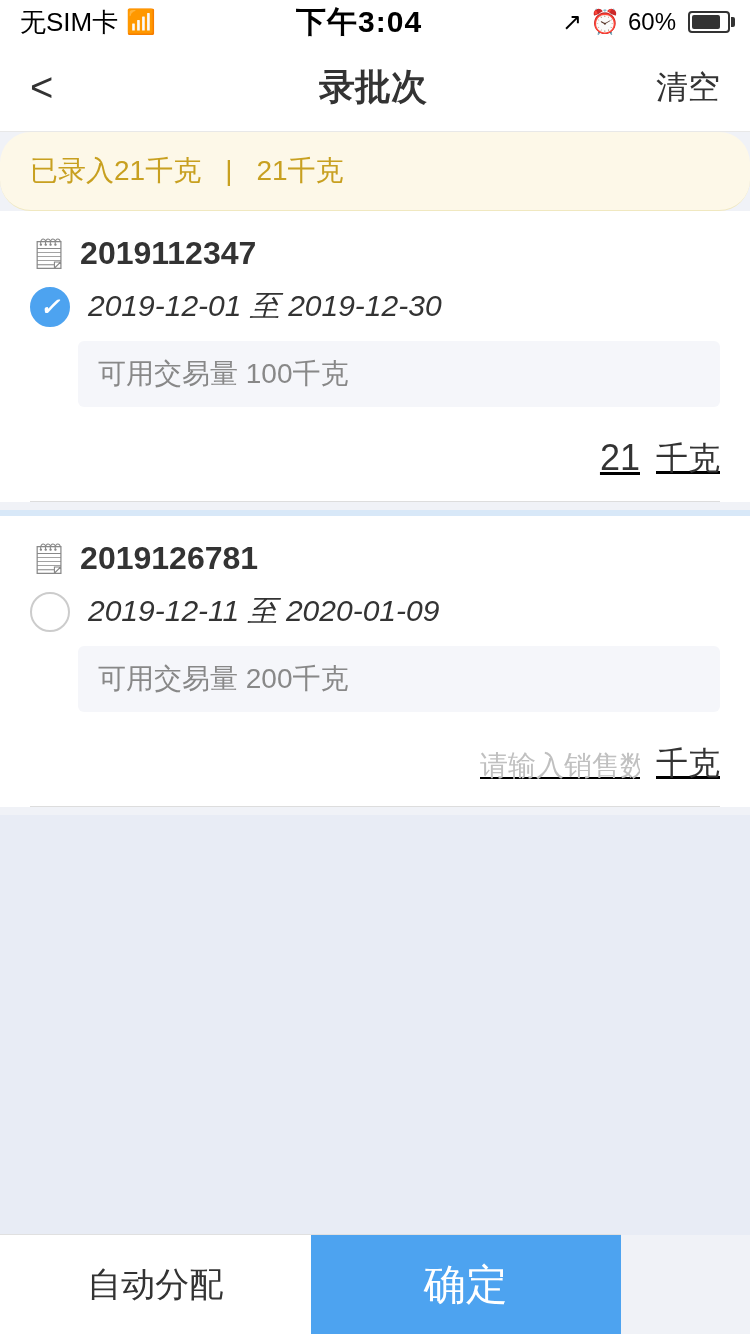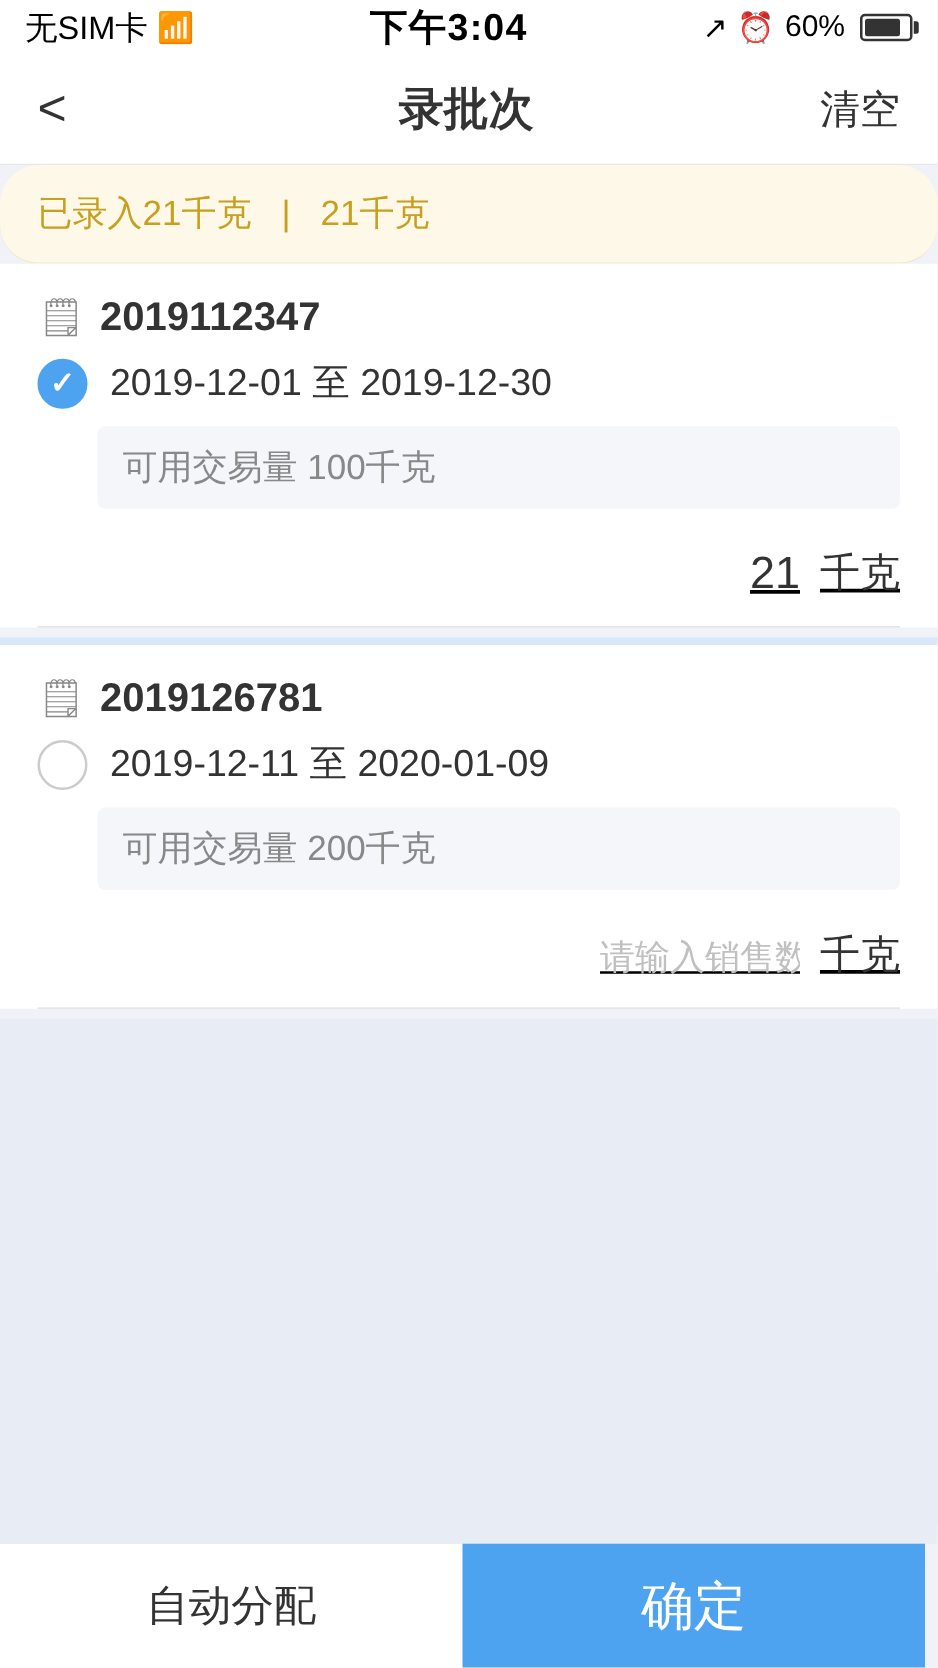--- a/index.html
+++ b/index.html
@@ -145,20 +145,21 @@
     .batch-id {
       font-size: 32px;
       font-weight: 600;
       color: #333;
     }
     .batch-row {
       display: flex;
       align-items: center;
       padding: 4px 20px 10px 30px;
       gap: 18px;
+      font-style: italic;
     }
     .radio-circle {
       width: 40px;
       height: 40px;
       border-radius: 50%;
       border: 2px solid #ccc;
       background: #fff;
       flex-shrink: 0;
       display: flex;
       align-items: center;
@@ -226,21 +227,21 @@
     .bottom-spacer {
       background: #e8ecf5;
       height: 420px;
     }
 
     
     .bottom-bar {
       position: fixed;
       bottom: 0;
       left: 0;
-      width: 740px;
+      width: 621px;
       height: 100px;
       display: flex;
       background: #fff;
       border-top: 1px solid #e0e0e0;
     }
     .btn-auto {
       flex: 1;
       background: #fff;
       border: none;
       font-size: 34px;

